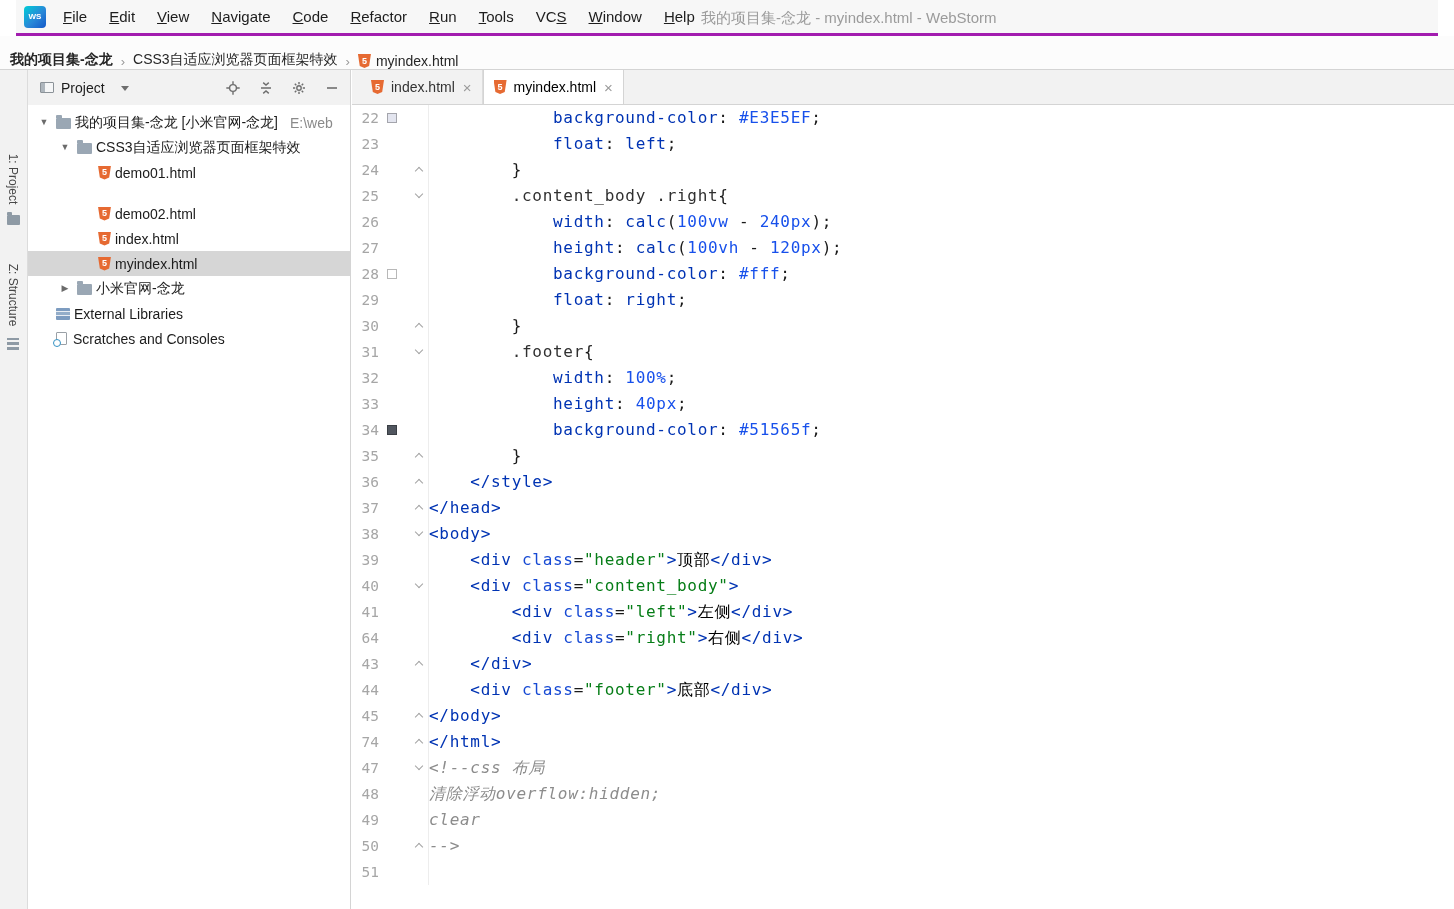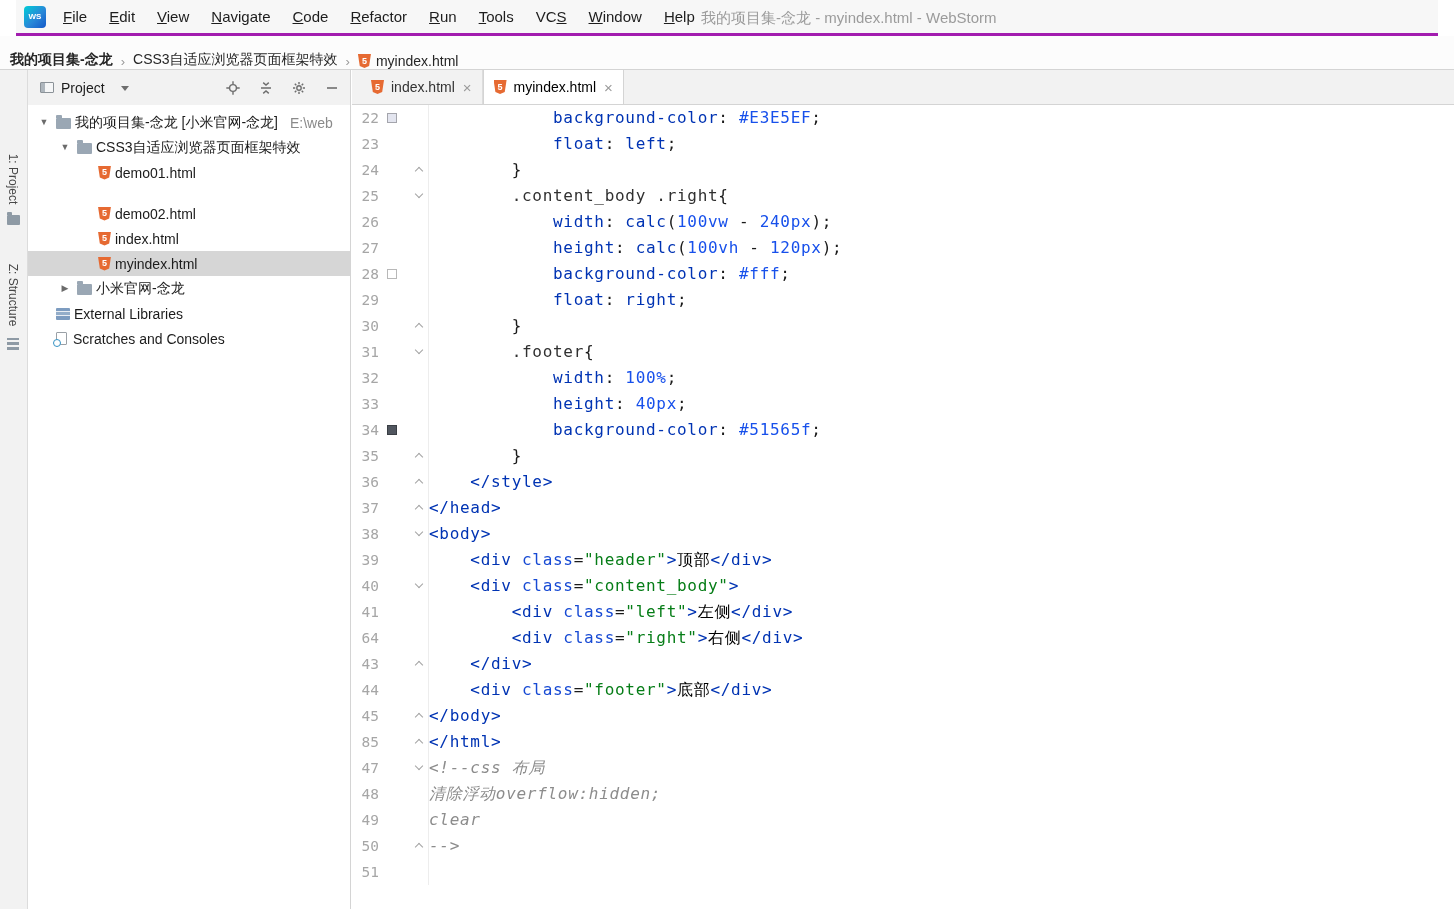--- a/index.html
+++ b/index.html
@@ -388,21 +388,21 @@
         <div class="code-text"><span class="s-pln">    </span><span class="s-tag">&lt;div </span><span class="s-attr">class</span><span class="s-pln">=</span><span class="s-str">"footer"</span><span class="s-tag">&gt;</span><span class="s-txt">底部</span><span class="s-tag">&lt;/div&gt;</span></div>
       </div>
       <div class="code-line">
         <div class="ln">45</div>
         <div class="gut">
           <span class="fold fold-up"></span>
         </div>
         <div class="code-text"><span class="s-tag">&lt;/body&gt;</span></div>
       </div>
       <div class="code-line">
-        <div class="ln">85</div>
+        <div class="ln">74</div>
         <div class="gut">
           <span class="fold fold-up"></span>
         </div>
         <div class="code-text"><span class="s-tag">&lt;/html&gt;</span></div>
       </div>
       <div class="code-line">
         <div class="ln">47</div>
         <div class="gut">
           <span class="fold fold-down"></span>
         </div>

